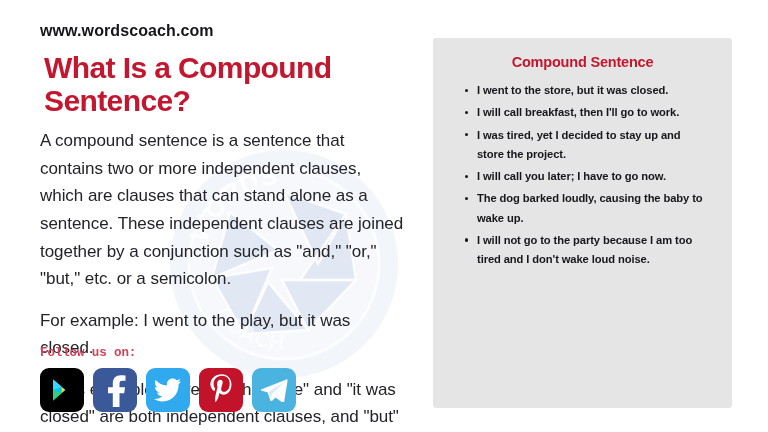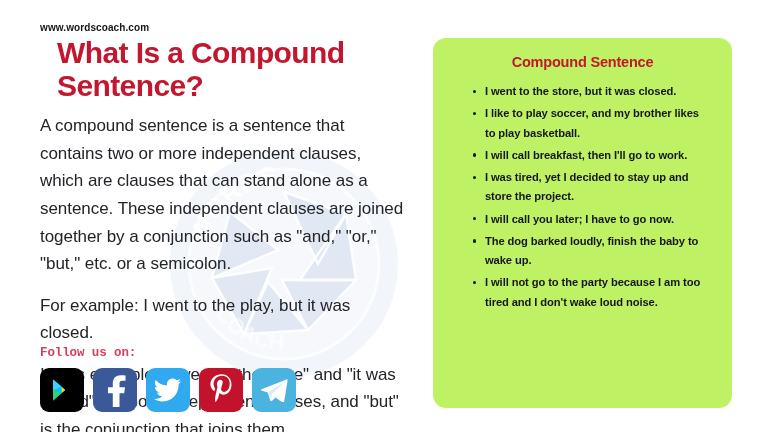--- a/index.html
+++ b/index.html
@@ -38,34 +38,34 @@
   
   .left-col {
     position: absolute;
     left: 40px;
     top: 22px;
     width: 368px;
     z-index: 2;
   }
 
   .site-url {
-    font-size: 10px;
+    font-size: 16px;
     font-weight: 700;
     color: #15161a;
     letter-spacing: 0.1px;
-    margin: 0 0 4px 0;
+    margin: 0 0 12px 0;
   }
 
   .main-title {
     font-size: 30px;
     line-height: 1.09;
     font-weight: 700;
     color: #c2172e;
     letter-spacing: -0.6px;
-    margin: 0 0 10px 17px;
+    margin: 0 0 10px 4px;
   }
 
   .body-para {
     font-size: 17px;
     line-height: 1.62;
     color: #232429;
     margin: 0 0 14px 0;
     letter-spacing: -0.05px;
   }
   .body-para:last-of-type { margin-bottom: 0; }
@@ -106,39 +106,39 @@
   .ic-pinterest { background: #c3132a; }
   .ic-telegram  { background: #4bb3e0; }
 
   
   .right-panel {
     position: absolute;
     left: 433px;
     top: 38px;
     width: 299px;
     height: 370px;
-    background: #bef264;
-    border-radius: 13px;
+    background: #e5e5e5;
+    border-radius: 3px;
     z-index: 2;
     box-sizing: border-box;
     padding: 16px 14px 12px 14px;
   }
 
   .panel-title {
     font-size: 14.5px;
     font-weight: 700;
     color: #c2172e;
     text-align: center;
     margin: 0 0 11px 0;
     letter-spacing: -0.2px;
   }
 
   .panel-list {
     list-style: none;
-    margin: 12px;
+    margin: 4px;
     padding: 0 4px 0 14px;
   }
   .panel-list li {
     position: relative;
     font-size: 11.2px;
     line-height: 1.72;
     font-weight: 700;
     color: #16171b;
     margin-bottom: 3px;
     padding-left: 12px;
@@ -242,22 +242,21 @@
         </svg>
       </div>
 
     </div>
   </div>
 
   <div class="right-panel">
     <div class="panel-title">Compound Sentence</div>
     <ul class="panel-list">
       <li>I went to the store, but it was closed.</li>
-      <li>I like to play soccer, and my brother likes to play basketball.</li>
       <li>I will call breakfast, then I'll go to work.</li>
       <li>I was tired, yet I decided to stay up and store the project.</li>
       <li>I will call you later; I have to go now.</li>
-      <li>The dog barked loudly, finish the baby to wake up.</li>
+      <li>The dog barked loudly, causing the baby to wake up.</li>
       <li>I will not go to the party because I am too tired and I don't wake loud noise.</li>
     </ul>
   </div>
 
 </div>
 
 </body></html>

